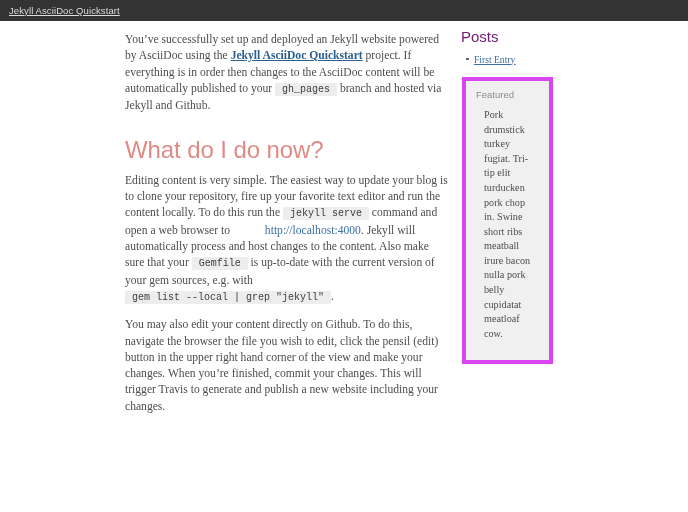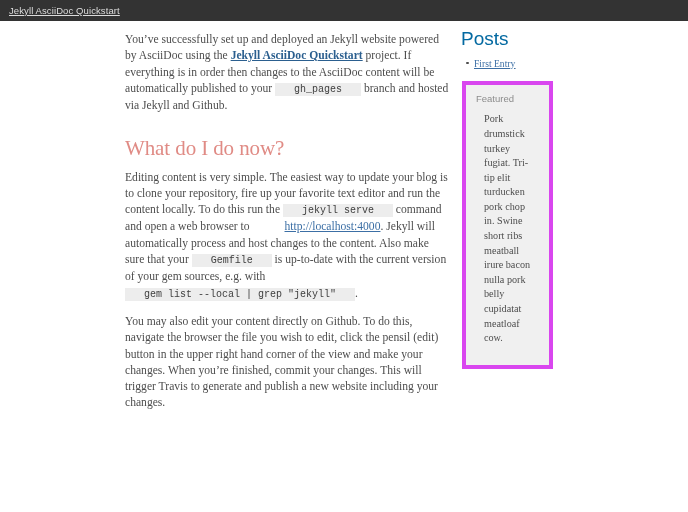--- a/index.html
+++ b/index.html
@@ -56,23 +56,23 @@
   h1.doc-title {
     font-family: "Liberation Sans", "DejaVu Sans", sans-serif;
     font-weight: 300;
     font-size: 27px;
     line-height: 1.1;
     color: #e08b85;
     margin: 29px 0 0 0;
     letter-spacing: -0.3px;
   }
   h2.sect {
-    font-family: Liberation Serif, serif;
-    font-weight: 300;
-    font-size: 21px;
+    font-family: Liberation Sans, sans-serif;
+    font-weight: 300;
+    font-size: 24px;
     line-height: 1.1;
     color: #e08b85;
     margin: 23px 0 0 0;
     letter-spacing: -0.1px;
   }
   h3.sect3 {
     font-family: "Liberation Sans", "DejaVu Sans", sans-serif;
     font-weight: 300;
     font-size: 14.5px;
     line-height: 1.1;
@@ -90,48 +90,47 @@
   p.tight { margin-top: 9px; }
 
   a.link {
     color: #2b5f8f;
     font-weight: bold;
     text-decoration: underline;
     cursor: pointer;
   }
   a.link-plain {
     color: #3c6fa5;
-    text-decoration: underline;
     font-weight: normal;
     cursor: pointer;
     padding-left: 32px;
   }
 
   code.inline {
     font-family: "Liberation Mono", "DejaVu Sans Mono", monospace;
     font-size: 10px;
     background: #ededed;
     color: #404040;
-    padding: 1px 19px;
+    padding: 1px 7px;
     border-radius: 0;
     white-space: nowrap;
   }
 
   
   .sidebar {
     position: absolute;
     left: 461px;
     top: 0;
     width: 108px;
   }
   .side-title {
     font-family: "Liberation Sans", "DejaVu Sans", sans-serif;
     font-weight: 300;
-    font-size: 19px;
-    color: #0369a1;
+    font-size: 15px;
+    color: #701a75;
     margin: 8px 0 0 0;
     line-height: 1.1;
   }
   ul.postlist {
     list-style: none;
     margin: 7px 0 0 0;
     padding: 0 0 0 13px;
     text-decoration: underline;
   }
   ul.postlist li {

